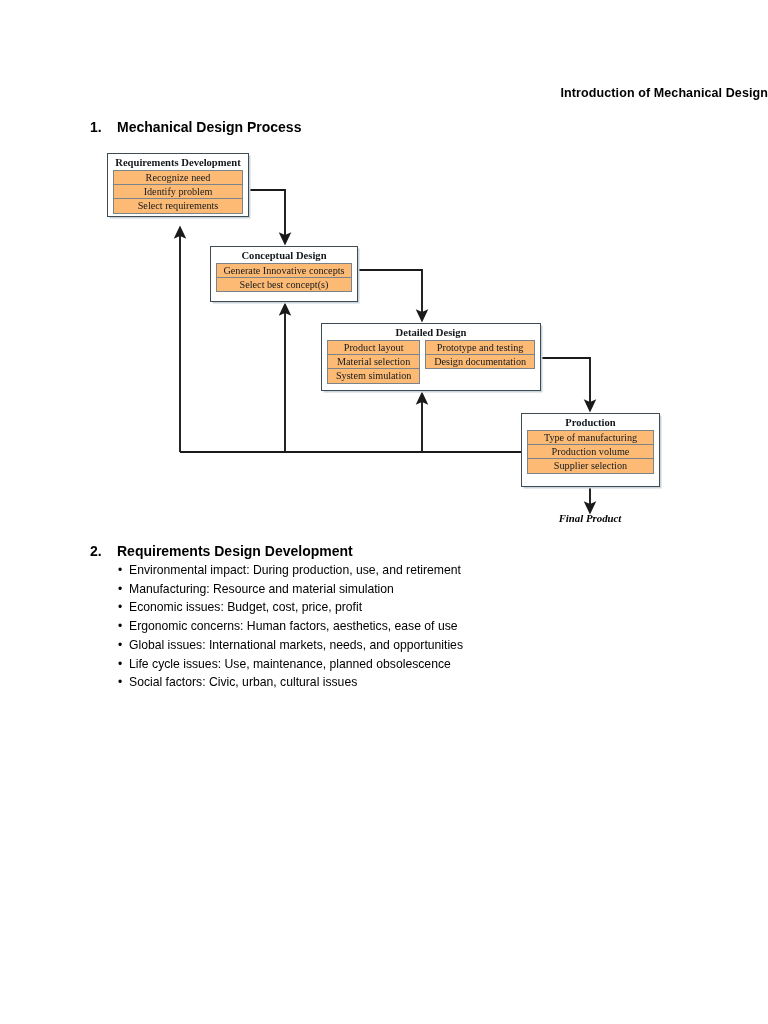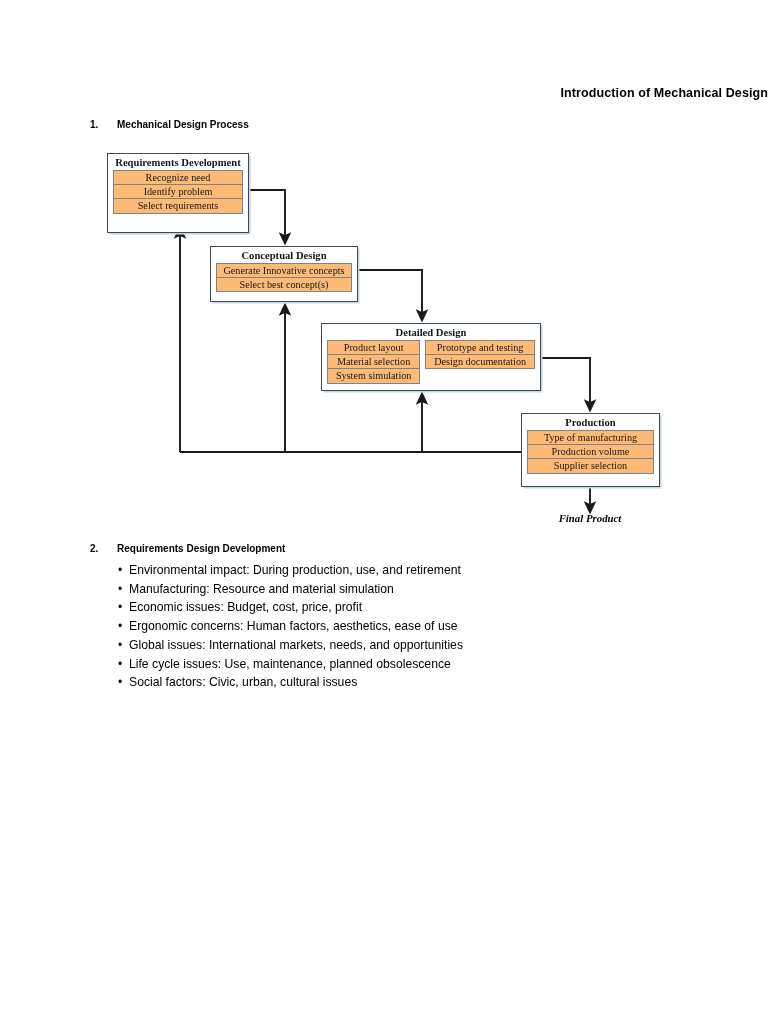--- a/index.html
+++ b/index.html
@@ -28,21 +28,21 @@
     top: 86px;
     width: 768px;
     text-align: right;
     font-size: 12.5px;
     font-weight: bold;
     letter-spacing: 0.1px;
   }
 
   .section-head {
     position: absolute;
-    font-size: 10px;
+    font-size: 14px;
     font-weight: bold;
     white-space: nowrap;
   }
   .section-head .num {
     display: inline-block;
     width: 27px;
   }
 
   .bullet-list {
     position: absolute;
@@ -163,21 +163,21 @@
         <path d="M521,452 L180,452"></path>
 
         <path d="M180,452 L180,232" marker-end="url(#ah)"></path>
 
         <path d="M285,452 L285,309" marker-end="url(#ah)"></path>
 
         <path d="M422,452 L422,398" marker-end="url(#ah)"></path>
       </g>
     </svg>
 
-    <div class="node" style="left:107px; top:153px; width:142px; height:80px;">
+    <div class="node" style="left:107px; top:153px; width:142px; height:64px;">
       <div class="node-title">Requirements Development</div>
       <div class="node-body">
         <div class="node-col">
           <div class="sub">Recognize need</div>
           <div class="sub">Identify problem</div>
           <div class="sub">Select requirements</div>
         </div>
       </div>
     </div>
 

